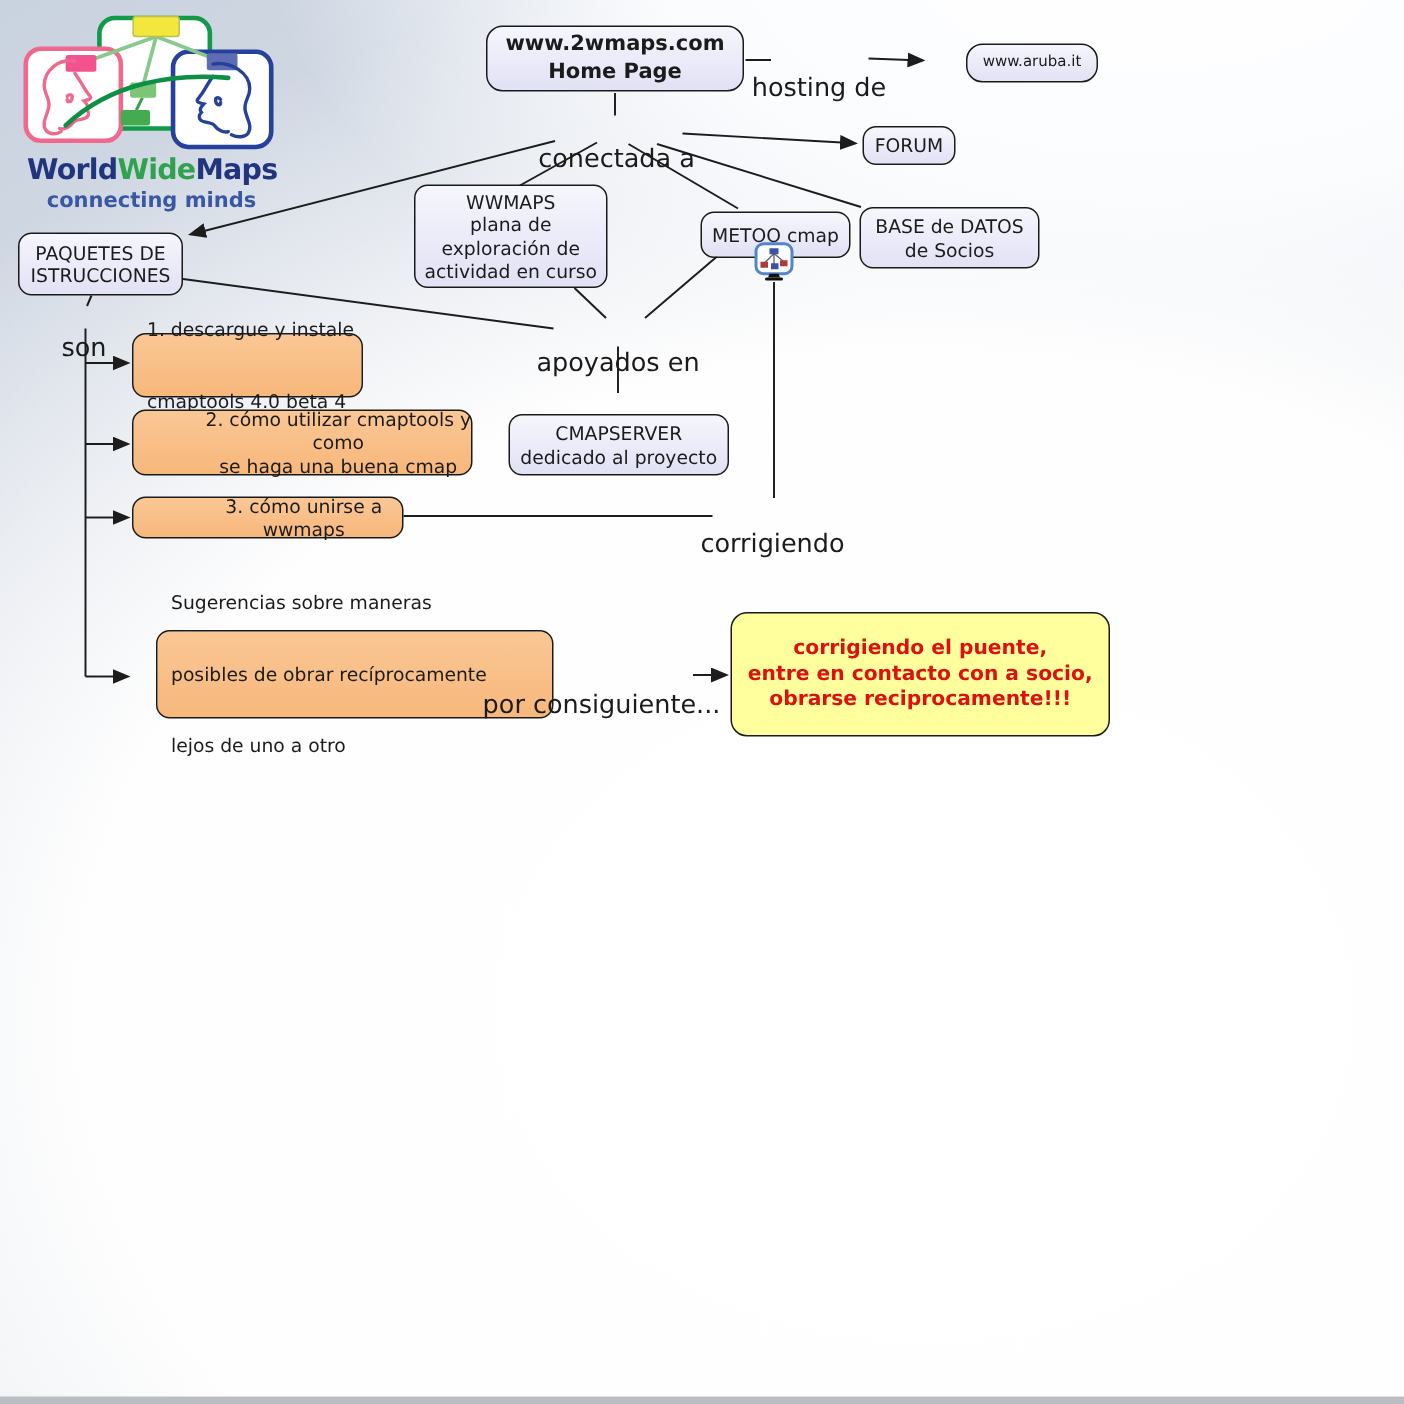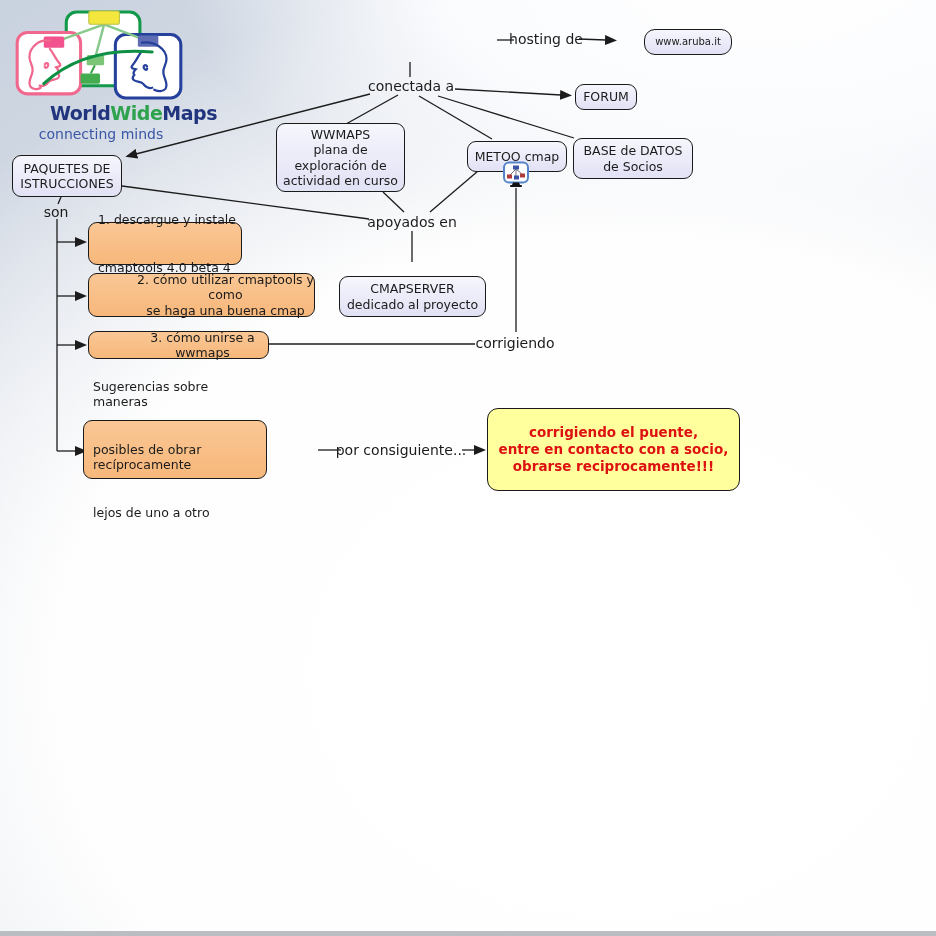--- a/index.html
+++ b/index.html
@@ -19,27 +19,27 @@
     text-align:center;font-size:12.5px;line-height:15.5px;color:#1b1b1b;
     background:linear-gradient(180deg,#f6f6fd 0%,#e3e3f6 90%);
   }
   .node.bold{font-weight:bold;font-size:14px;line-height:19px;border-width:1.5px;border-radius:11px;}
   .node.small{font-size:10px;line-height:12px;border-radius:11px;}
   .node.orange{background:linear-gradient(180deg,#fac795 0%,#f7b87c 95%);padding-left:48px;}
   .node.leftalign{align-items:flex-start;text-align:left;padding-left:9px;gap:32px;}
   .node.yellow{background:#ffff9e;border-width:1.5px;border-radius:11px;color:#dd1111;
     font-weight:bold;font-size:13.5px;line-height:17px;}
   .phrase{position:absolute;transform:translate(-50%,-50%);white-space:nowrap;
-    font-size:14px;color:#1b1b1b;z-index:2;}
+    font-size:17px;color:#1b1b1b;z-index:2;margin-top:20px;}
   .logo{position:absolute;left:14px;top:10px;width:170px;z-index:2;}
   .logo-title{position:absolute;left:4px;top:92px;width:166px;text-align:right;
-    font-weight:bold;font-size:19px;letter-spacing:-0.5px;margin-left:32px;}
+    font-weight:bold;font-size:19px;letter-spacing:-0.5px;}
   .lg-navy{color:#21357e;} .lg-green{color:#2ea24c;}
   .logo-tagline{position:absolute;left:4px;top:116px;width:166px;text-align:center;
-    font-weight:normal;font-size:14px;color:#3a57a5;}
+    font-weight:bold;font-size:14px;color:#3a57a5;}
   .metoo-icon{position:absolute;left:502px;top:161px;width:28px;height:27px;z-index:3;}
   .bottom-strip{position:absolute;left:0;right:0;bottom:0;height:5px;background:#babdc1;z-index:4;}
 </style>
 </head>
 <body>
 
 <div class="canvas">
 
   <svg class="edges" width="936" height="936">
     <defs>
@@ -98,20 +98,24 @@
         <path d="M124,32 C136,30 148,38 148,48 C148,54 144,56 145,62 C146,68 150,72 147,77 C145,80 140,80 136,78"></path>
         <path d="M124,40 C121,44 119,48 117,51 L114,55 C113,57 116,57.5 118,58 C116,60 115,62 116.5,63.5 C115,65 114.5,67 116,68.5 C118,70.5 123,69.5 125,72 C127,75 131,77 134,76"></path>
         <path d="M129,55 C127,53 125,54 126,57 C127,59 129,59 129,57"></path>
       </g>
       <path d="M28,72 C58,44 98,38 134,41" stroke="#0e9044" stroke-width="3" fill="none" stroke-linecap="round"></path>
     </svg>
     <div class="logo-title"><span class="lg-navy">World</span><span class="lg-green">Wide</span><span class="lg-navy">Maps</span></div>
     <div class="logo-tagline">connecting minds</div>
   </div>
 
+  <div class="node bold" style="left:324px;top:17px;width:172px;height:44px">
+    <span>www.2wmaps.com</span>
+    <span>Home Page</span>
+  </div>
 
   <div class="node small" style="left:644px;top:29px;width:88px;height:26px">
     <span>www.aruba.it</span>
   </div>
 
   <div class="node" style="left:575px;top:84px;width:62px;height:26px">
     <span>FORUM</span>
   </div>
 
   <div class="node" style="left:276px;top:123px;width:129px;height:69px">
@@ -160,21 +164,21 @@
 
   <div class="node orange" style="left:88px;top:331px;width:181px;height:28px">
     <span>3. cómo unirse a wwmaps</span>
   </div>
 
   <div class="node" style="left:339px;top:276px;width:147px;height:41px">
     <span>CMAPSERVER</span>
     <span>dedicado al proyecto</span>
   </div>
 
-  <div class="node orange leftalign" style="left:83px;top:420px;width:184px;height:59px">
+  <div class="node orange leftalign" style="left:104px;top:420px;width:265px;height:59px">
     <span>Sugerencias sobre maneras</span>
     <span>posibles de obrar recíprocamente</span>
     <span>lejos de uno a otro</span>
   </div>
 
   <div class="node yellow" style="left:487px;top:408px;width:253px;height:83px">
     <span>corrigiendo el puente,</span>
     <span>entre en contacto con a socio,</span>
     <span>obrarse reciprocamente!!!</span>
   </div>

